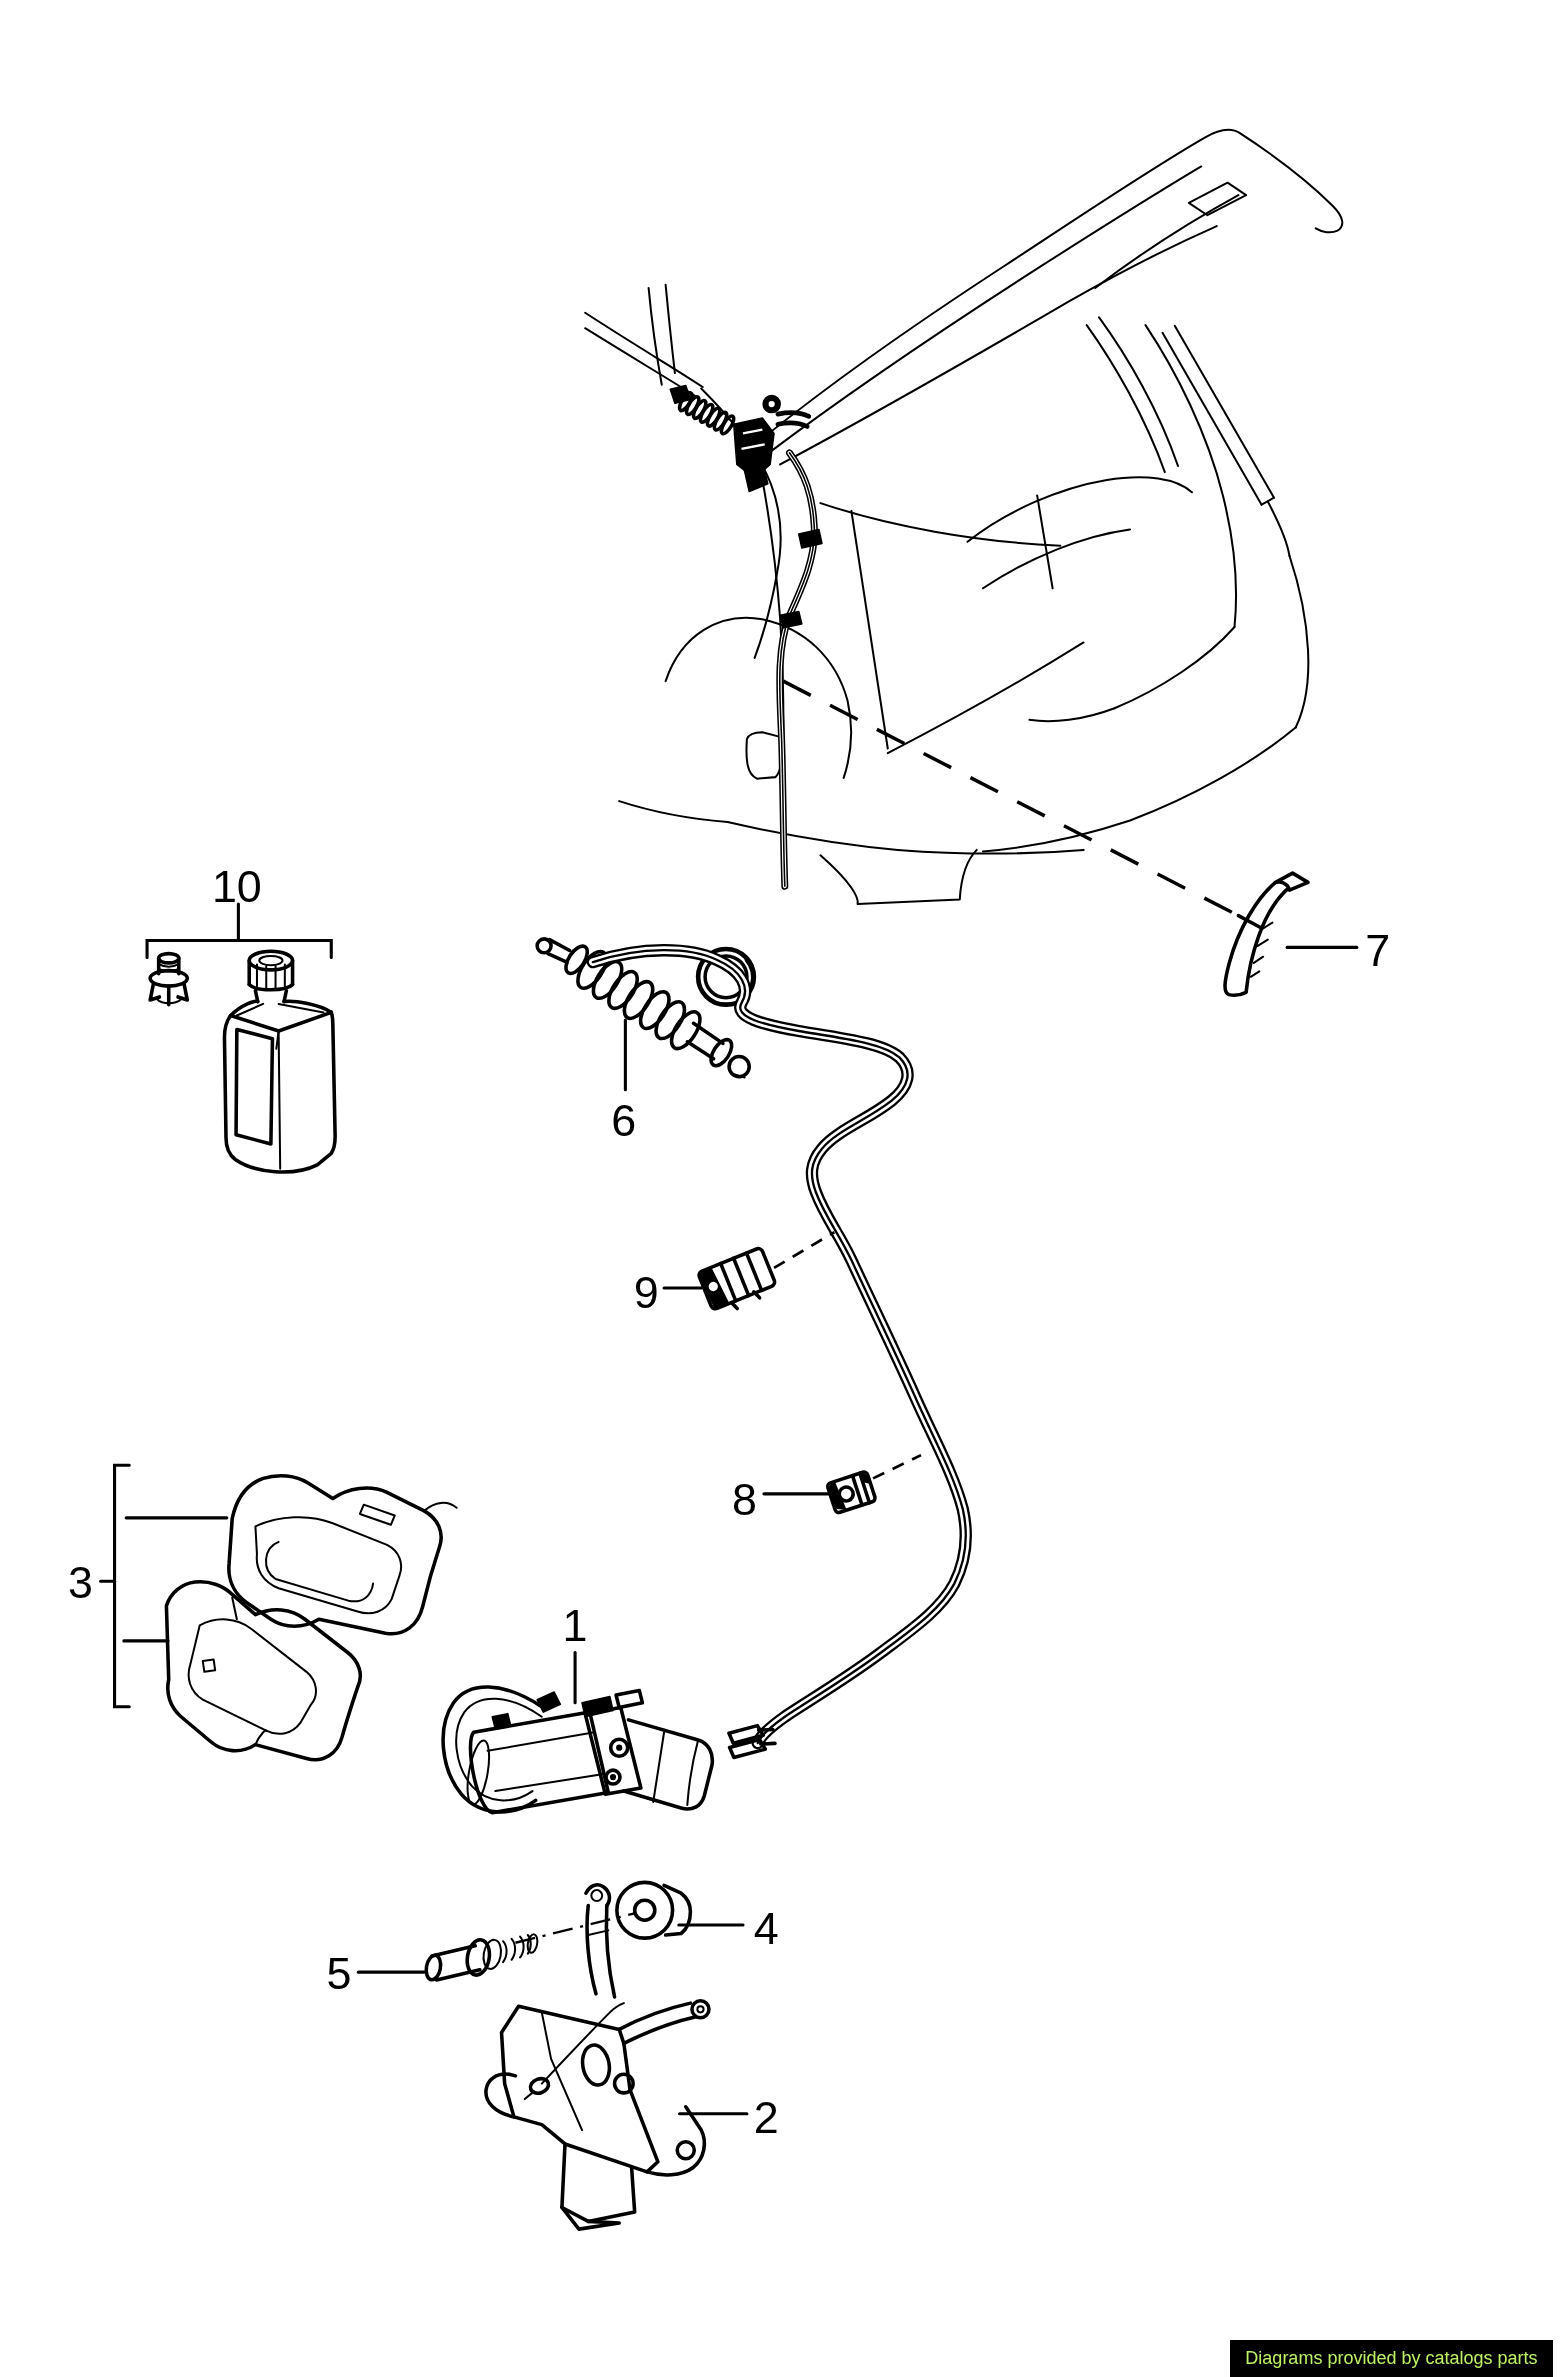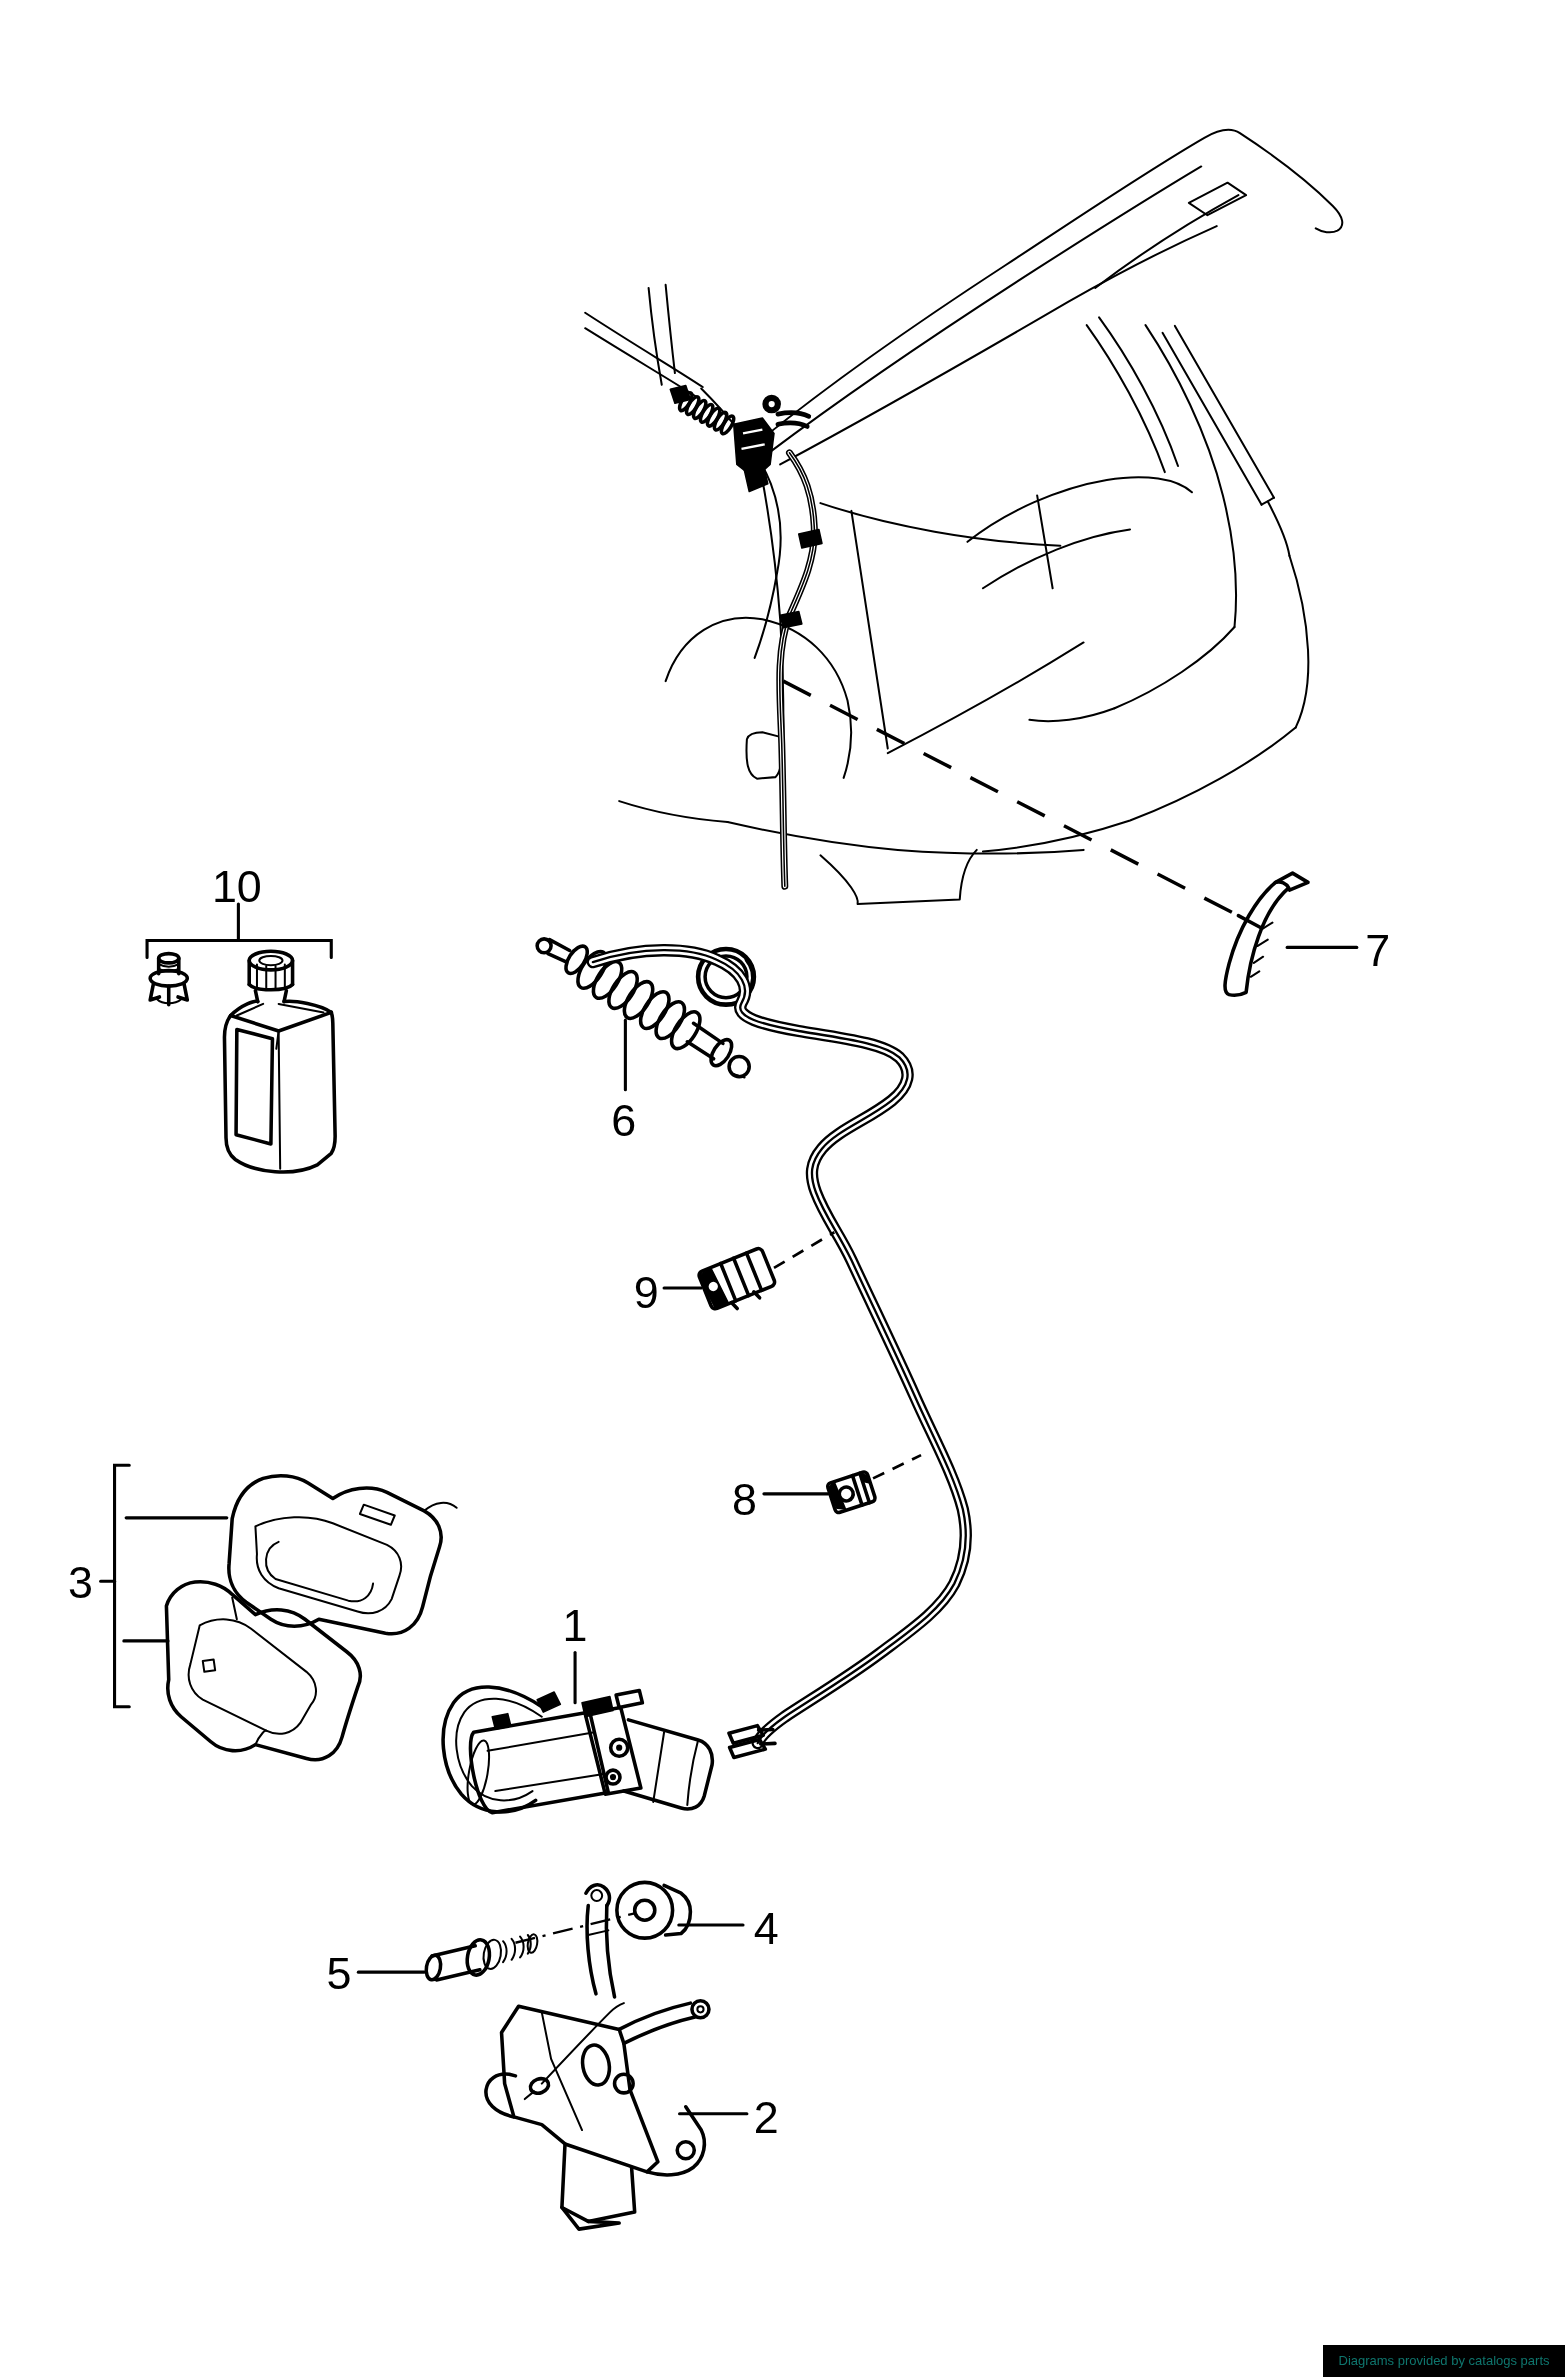--- a/index.html
+++ b/index.html
@@ -15,22 +15,22 @@
   .tubeB{fill:none;stroke:#fff;stroke-width:10;stroke-linecap:round;}
   .tubeC{fill:none;stroke:#000;stroke-width:3;stroke-linecap:round;}
   .harA{fill:none;stroke:#000;stroke-width:9;stroke-linecap:round;}
   .harB{fill:none;stroke:#fff;stroke-width:5;stroke-linecap:round;}
   .harC{fill:none;stroke:#000;stroke-width:2;stroke-linecap:round;}
   .leader{fill:none;stroke:#000;stroke-width:4;stroke-linecap:round;}
   .dash7 {fill:none;stroke:#000;stroke-width:4.5;stroke-dasharray:40 28;}
   .dashS {fill:none;stroke:#000;stroke-width:3.5;stroke-dasharray:16 12;}
   .dashdot{fill:none;stroke:#000;stroke-width:3;stroke-dasharray:26 10 4 10;}
   text.callout{font-family:"Liberation Sans",sans-serif;font-size:58px;fill:#000;text-anchor:middle;}
-  #footer-badge{position:absolute;right:0;bottom:0;background:#000000;color:#0f766e;
-    font-size:13px;line-height:1;padding:9.3px 15.5px 10px 15.5px;white-space:nowrap;}
+  #footer-badge{position:absolute;right:12px;bottom:0;background:#000000;color:#bef264;
+    font-size:18px;line-height:1;padding:9.3px 15.5px 10px 15.5px;white-space:nowrap;}
 </style>
 </head>
 <body>
 
 <div id="stage">
 <svg width="1565" height="2377" viewBox="0 0 2022 3071">
 
   <g>
 
     <path class="ln" d="M756,404 C830,452 872,476 908,500"></path>

